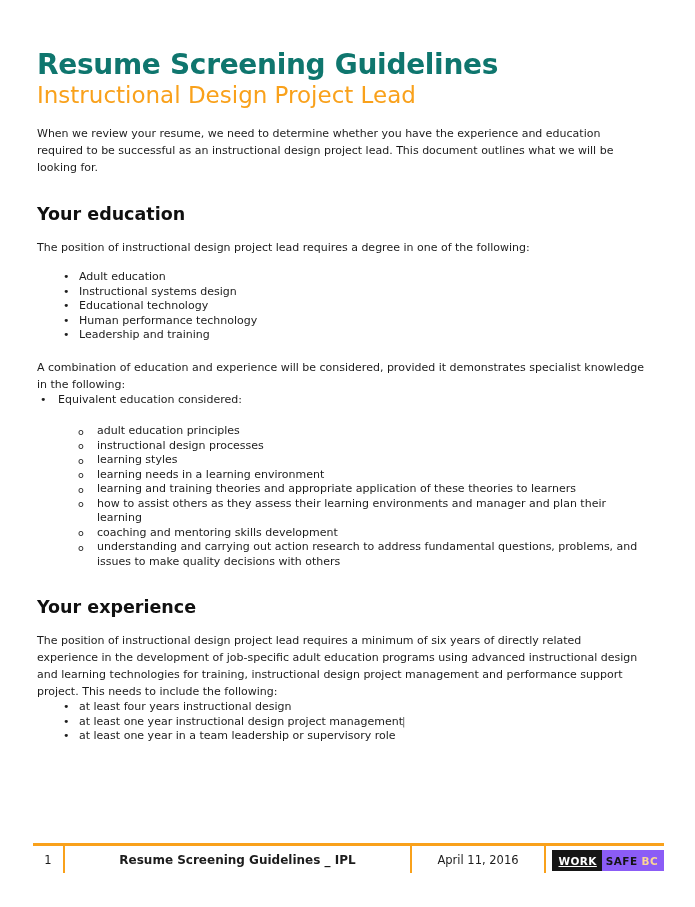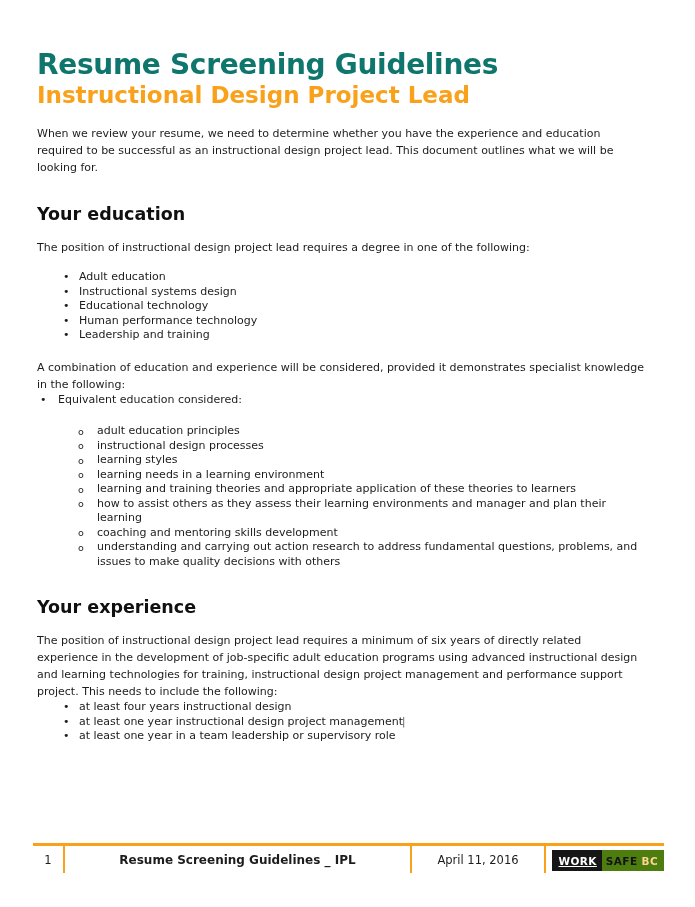--- a/index.html
+++ b/index.html
@@ -13,21 +13,21 @@
   }
   .page {
     padding: 49px 50px 0 37px;
     width: 608px;
   }
   h1.doc-title {
     font-size: 28px; line-height: 31px; font-weight: bold;
     color: #0f766e; margin: 0; letter-spacing: -0.3px;
   }
   h2.doc-subtitle {
-    font-size: 23px; line-height: 26px; font-weight: bold;
+    font-size: 23px; line-height: 26px; font-weight: normal;
     color: #F9A11B; margin: 2px 0 17px;
   }
   p.body-text {
     font-size: 11px; line-height: 17px; margin: 0;
   }
   h3.section-heading {
     font-size: 17.5px; line-height: 20px; font-weight: bold;
     color: #101010; margin: 28px 0 15px;
   }
   .lead { margin-bottom: 0; }
@@ -72,21 +72,21 @@
   .f-num { width: 30px; border-right: 2px solid #F9A11B; font-size: 11.5px; }
   .f-doc { width: 345px; border-right: 2px solid #F9A11B; font-weight: bold; font-size: 12px; }
   .f-date { width: 132px; border-right: 2px solid #F9A11B; font-size: 11.5px; }
   .f-logo { flex: 1; justify-content: flex-end; align-items: flex-start; padding-top: 4px; }
   .wsbc-logo { display: flex; height: 21px; font-weight: bold; font-size: 10.5px; }
   .logo-work {
     background: #161616; color: #ffffff; display: flex; align-items: center;
     padding: 0 5px 0 7px; letter-spacing: 0.4px; text-decoration: underline;
   }
   .logo-safe {
-    background: #4d7c0f; color: #141414; display: flex; align-items: center;
+    background: #8b5cf6; color: #141414; display: flex; align-items: center;
     padding: 0 6px 0 4px; letter-spacing: 0.4px;
   }
   .logo-bc { color: #FBD596; margin-left: 4px; }
 </style>
 </head>
 <body>
 
 <div class="page">
 
   <h1 class="doc-title">Resume Screening Guidelines</h1>

